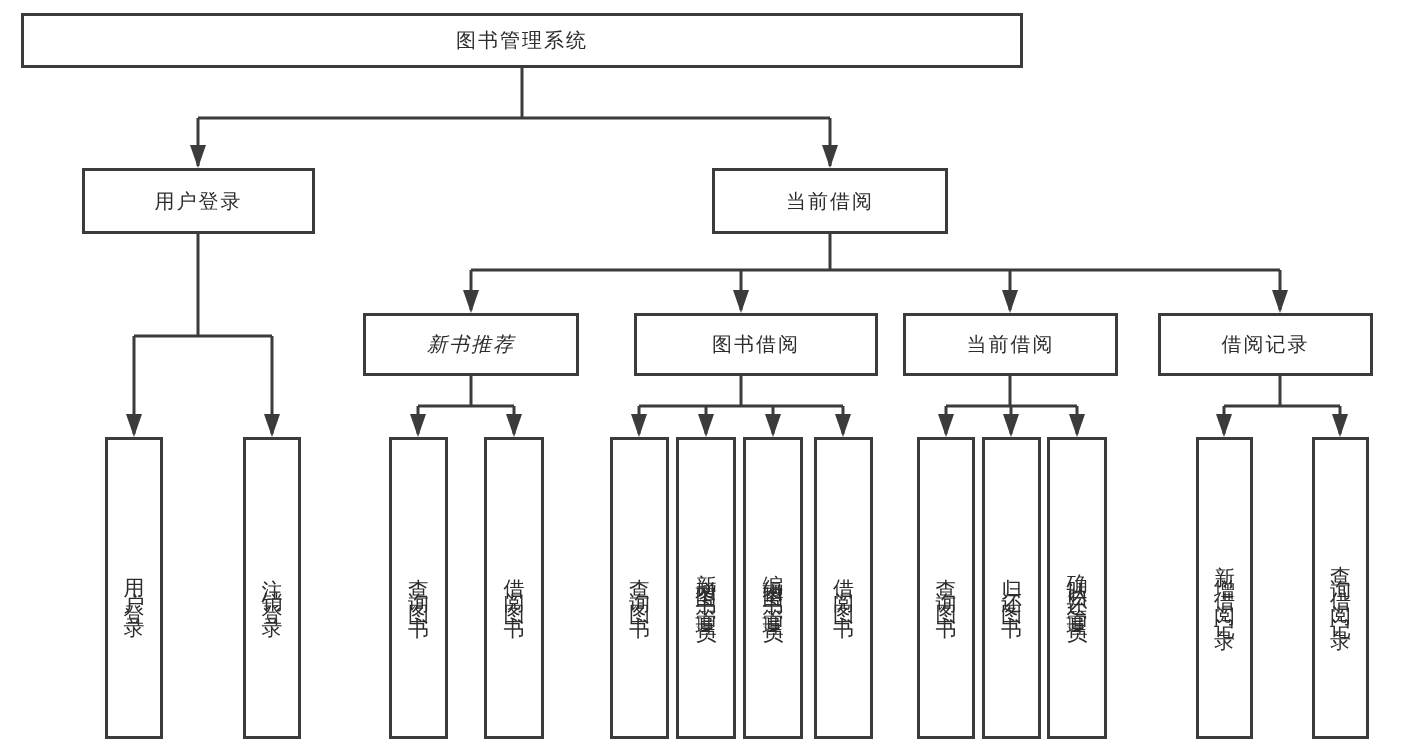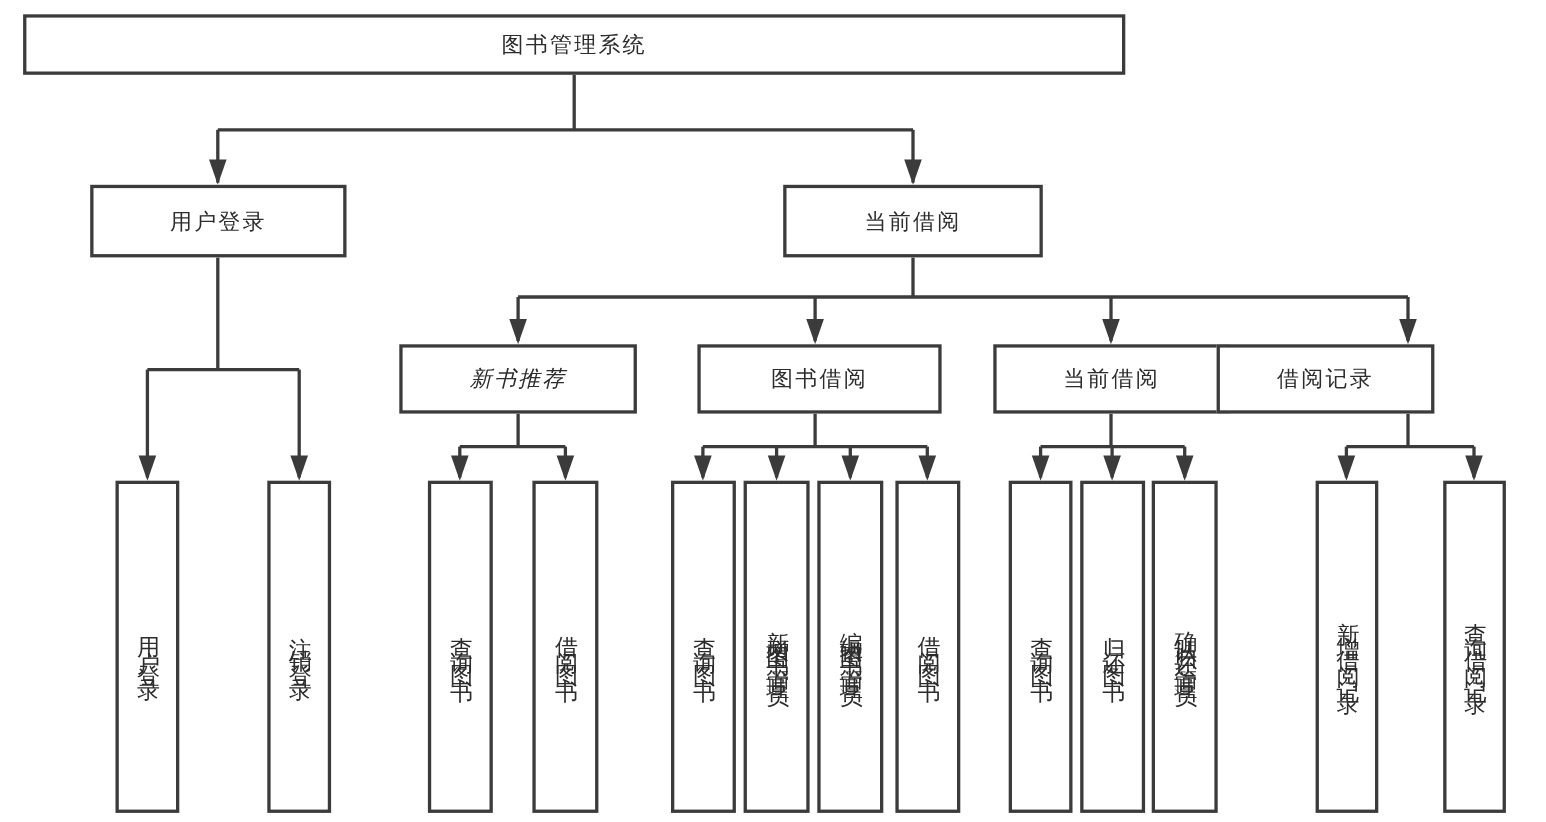--- a/index.html
+++ b/index.html
@@ -138,27 +138,27 @@
   <div class="node l2" style="left:82px;width:233px;">
     <span>用户登录</span>
   </div>
   <div class="node l2" style="left:712px;width:236px;">
     <span>当前借阅</span>
   </div>
 
   <div class="node l3" style="left:363px;width:216px;font-style:italic;">
     <span>新书推荐</span>
   </div>
-  <div class="node l3" style="left:634px;width:222px;font-family:Liberation Mono, monospace;">
+  <div class="node l3" style="left:634px;width:244px;font-family:Liberation Mono, monospace;">
     <span>图书借阅</span>
   </div>
   <div class="node l3" style="left:903px;width:215px;">
     <span>当前借阅</span>
   </div>
-  <div class="node l3" style="left:1106px;width:198px;">
+  <div class="node l3" style="left:1158px;width:215px;">
     <span>借阅记录</span>
   </div>
 
   <div class="node leaf" style="left:105px;width:58px;">
     <span class="vtext">用户登录</span>
   </div>
   <div class="node leaf" style="left:243px;width:58px;">
     <span class="vtext">注销登录</span>
   </div>
 

